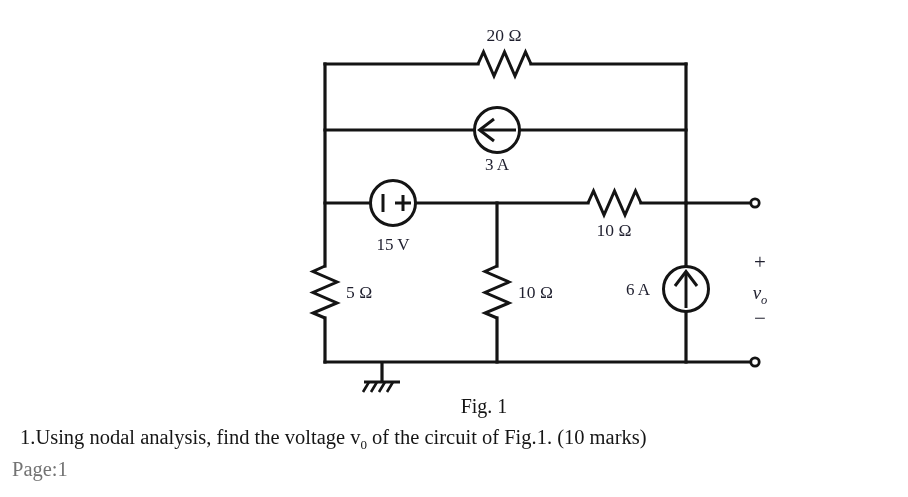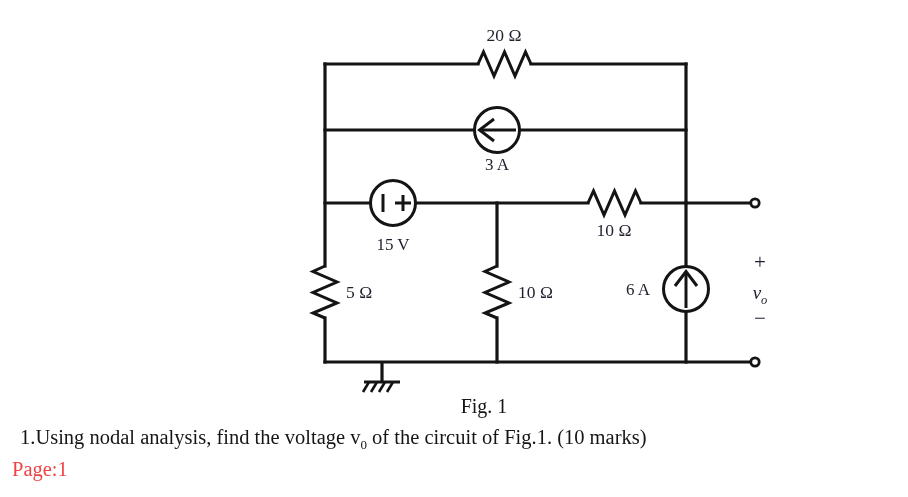--- a/index.html
+++ b/index.html
@@ -127,21 +127,21 @@
   .q-sub {
     font-size: 13px;
     vertical-align: sub;
   }
   #page-line {
     position: absolute;
     left: 12px;
     top: 456px;
     font-size: 20.5px;
     line-height: 26px;
-    color: #ef4444;
+    color: #737373;
   }
 </style>
 </head>
 <body>
 
 <div id="circuit-stage">
   <svg id="circuit-svg" viewBox="0 0 908 410" xmlns="http://www.w3.org/2000/svg">
 
     <g>
       <path class="wire" d="M 325 64 L 478 64"></path>

